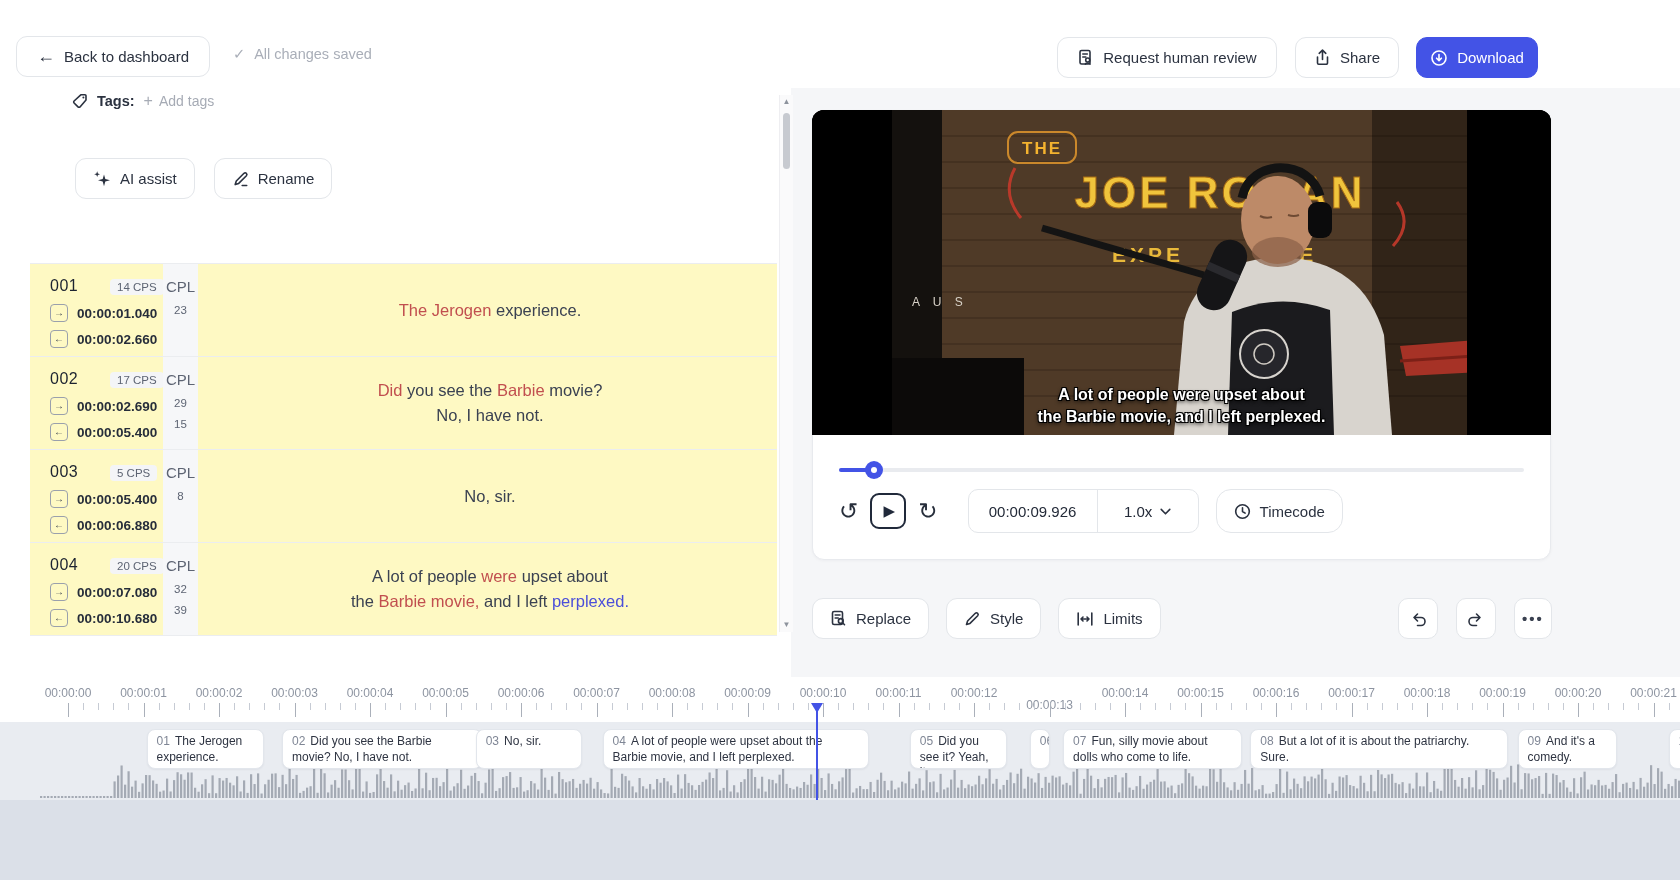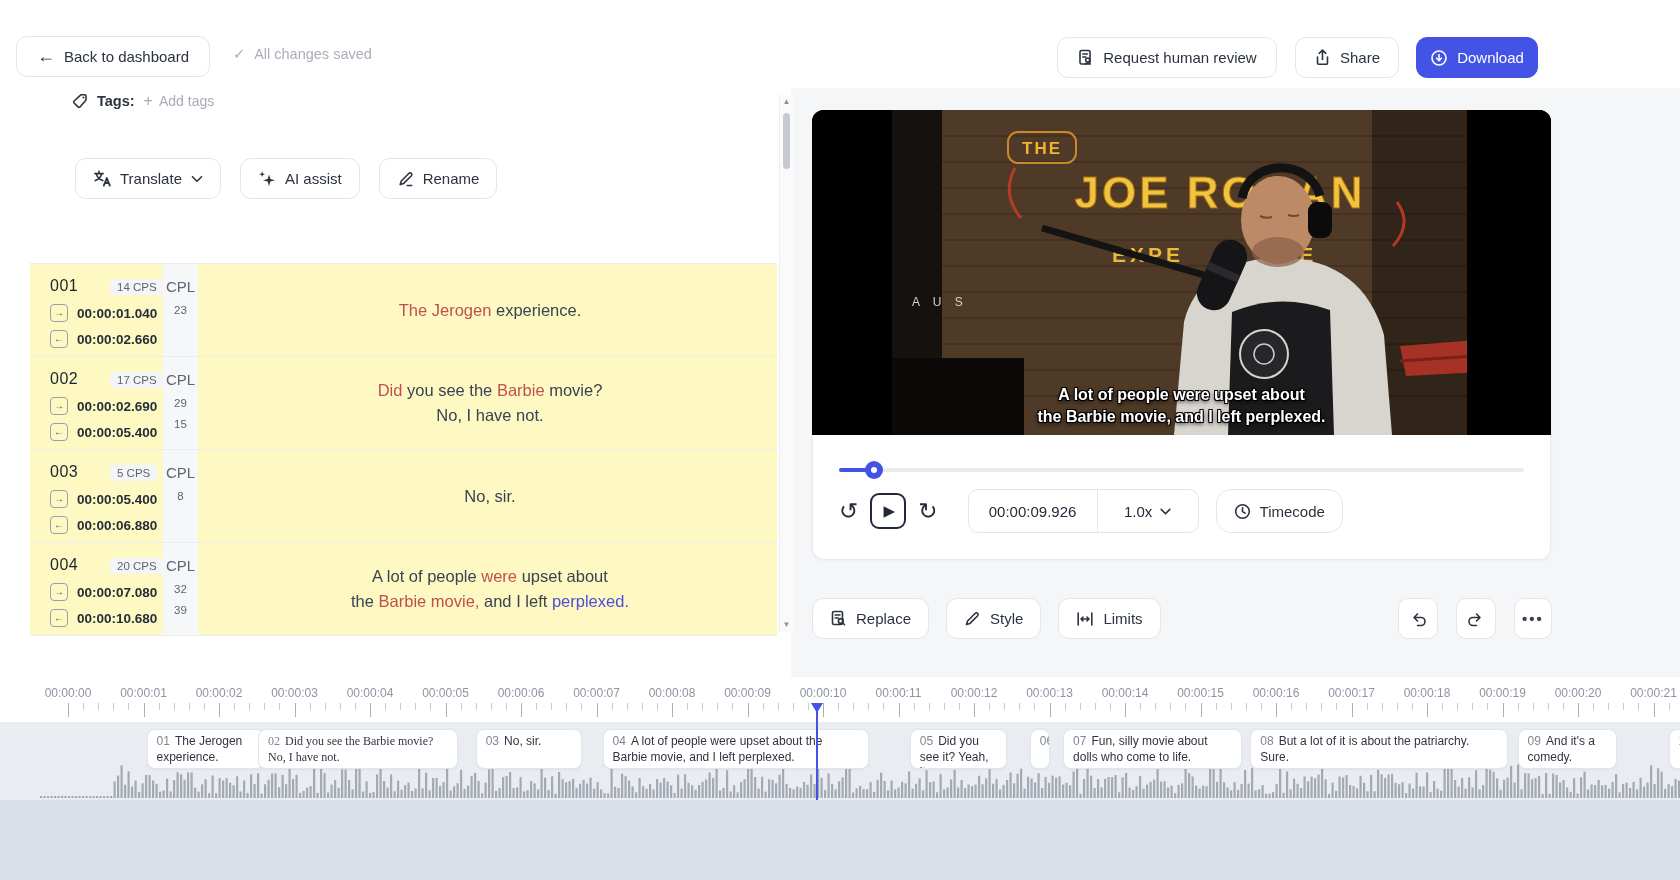--- a/index.html
+++ b/index.html
@@ -143,30 +143,20 @@
     <span id="add-tags">
       <span style="font-size:16px;">+</span>
       <span>Add tags</span>
     </span>
   </div>
 
   <div id="right-zone" class="abs"></div>
 
   <div id="editor-toolbar" class="abs">
     <button class="btn">
-      <svg class="ic" width="18" height="17" viewBox="0 0 18 17">
-        <path d="M1.8 3.6h8.4M6 1.4v2.2M3.4 3.6c.5 3.6 3.6 6 6.4 7M8.6 3.6c-.5 3.6-3.6 6-6.4 7"></path>
-        <path d="M10.8 15.6 13.8 8l3 7.6M11.9 13h3.8" style="stroke-width:1.8;"></path>
-      </svg>
-      <span>Translate</span>
-      <svg class="ic" width="12" height="8" viewBox="0 0 12 8">
-        <path d="M1.5 1.8 6 6.2l4.5-4.4"></path>
-      </svg>
-    </button>
-    <button class="btn">
       <svg width="18" height="18" viewBox="0 0 18 18" style="fill:#2b3240;">
         <path d="M11 4.5 12.3 9 17 10.3 12.3 11.6 11 16.2 9.7 11.6 5 10.3 9.7 9Z"></path>
         <path d="M4.2 1.2 4.9 3.4 7 4.2 4.9 4.9 4.2 7.1 3.4 4.9 1.2 4.2 3.4 3.4Z"></path>
       </svg>
       <span>AI assist</span>
     </button>
     <button class="btn">
       <svg class="ic" width="17" height="17" viewBox="0 0 17 17">
         <path d="M3.2 14.6 4.3 11 12 3.3a1.7 1.7 0 0 1 2.4 2.4L6.7 13.4 3.2 14.6ZM10.2 15.5h4.5"></path>
       </svg>
@@ -390,21 +380,21 @@
         <div class="ruler-label" style="left: 294.5px;">00:00:03</div>
         <div class="ruler-label" style="left: 370px;">00:00:04</div>
         <div class="ruler-label" style="left: 445.5px;">00:00:05</div>
         <div class="ruler-label" style="left: 521px;">00:00:06</div>
         <div class="ruler-label" style="left: 596.5px;">00:00:07</div>
         <div class="ruler-label" style="left: 672px;">00:00:08</div>
         <div class="ruler-label" style="left: 747.5px;">00:00:09</div>
         <div class="ruler-label" style="left: 823px;">00:00:10</div>
         <div class="ruler-label" style="left: 898.5px;">00:00:11</div>
         <div class="ruler-label" style="left: 974px;">00:00:12</div>
-        <div class="ruler-label" style="left: 1049.5px;">00:00:13</div>
+        <div class="ruler-label" style="left: 1049.5px; margin-top: 12px;">00:00:13</div>
         <div class="ruler-label" style="left: 1125px;">00:00:14</div>
         <div class="ruler-label" style="left: 1200.5px;">00:00:15</div>
         <div class="ruler-label" style="left: 1276px;">00:00:16</div>
         <div class="ruler-label" style="left: 1351.5px;">00:00:17</div>
         <div class="ruler-label" style="left: 1427px;">00:00:18</div>
         <div class="ruler-label" style="left: 1502.5px;">00:00:19</div>
         <div class="ruler-label" style="left: 1578px;">00:00:20</div>
         <div class="ruler-label" style="left: 1653.5px;">00:00:21</div>
       </div>
     <div id="ruler-ticks">
@@ -984,21 +974,21 @@
         <rect x="1657" y="10.15142076984127" width="2.2" height="29.84857923015873"></rect>
         <rect x="1660.5" y="13.633791132426616" width="2.2" height="26.366208867573384"></rect>
         <rect x="1664" y="30.82743559140102" width="2.2" height="9.17256440859898"></rect>
         <rect x="1667.5" y="25.955324949907443" width="2.2" height="14.04467505009256"></rect>
         <rect x="1671" y="28.179862519759258" width="2.2" height="11.820137480240742"></rect>
         <rect x="1674.5" y="20.92874415637192" width="2.2" height="19.07125584362808"></rect>
         <rect x="1678" y="22.61914602652339" width="2.2" height="17.38085397347661"></rect>
       </svg>
     <div id="segments">
         <div class="tl-seg" style="left: 146.52px; width: 117.31px;"><span class="tl-num">01</span><span class="tl-text">The Jerogen experience.</span></div>
-        <div class="tl-seg" style="left: 258px; width: 199.605px; font-family: Liberation Serif, serif;"><span class="tl-num">02</span><span class="tl-text">Did you see the Barbie movie? No, I have not.</span></div>
+        <div class="tl-seg" style="left: 282px; width: 199.605px;"><span class="tl-num">02</span><span class="tl-text">Did you see the Barbie movie? No, I have not.</span></div>
         <div class="tl-seg" style="left: 475.7px; width: 106.74px;"><span class="tl-num">03</span><span class="tl-text">No, sir.</span></div>
         <div class="tl-seg" style="left: 602.54px; width: 266.8px;"><span class="tl-num">04</span><span class="tl-text">A lot of people were upset about the Barbie movie, and I left perplexed.</span></div>
         <div class="tl-seg" style="left: 909.825px; width: 96.925px;"><span class="tl-num">05</span><span class="tl-text">Did you see it? Yeah, it</span></div>
         <div class="tl-seg" style="left: 1029.87px; width: 16.14px;"><span class="tl-num">06</span></div>
         <div class="tl-seg" style="left: 1063.09px; width: 179.22px;"><span class="tl-num">07</span><span class="tl-text">Fun, silly movie about dolls who come to life.</span></div>
         <div class="tl-seg" style="left: 1250.33px; width: 257.74px;"><span class="tl-num">08</span><span class="tl-text">But a lot of it is about the patriarchy. Sure.</span></div>
         <div class="tl-seg" style="left: 1517.6px; width: 99.19px;"><span class="tl-num">09</span><span class="tl-text">And it's a comedy.</span></div>
         <div class="tl-seg" style="left: 1668.6px; width: 85.6px;"><span class="tl-num">10</span></div>
       </div>
     <div id="playhead" style="left: 816.413px;">

